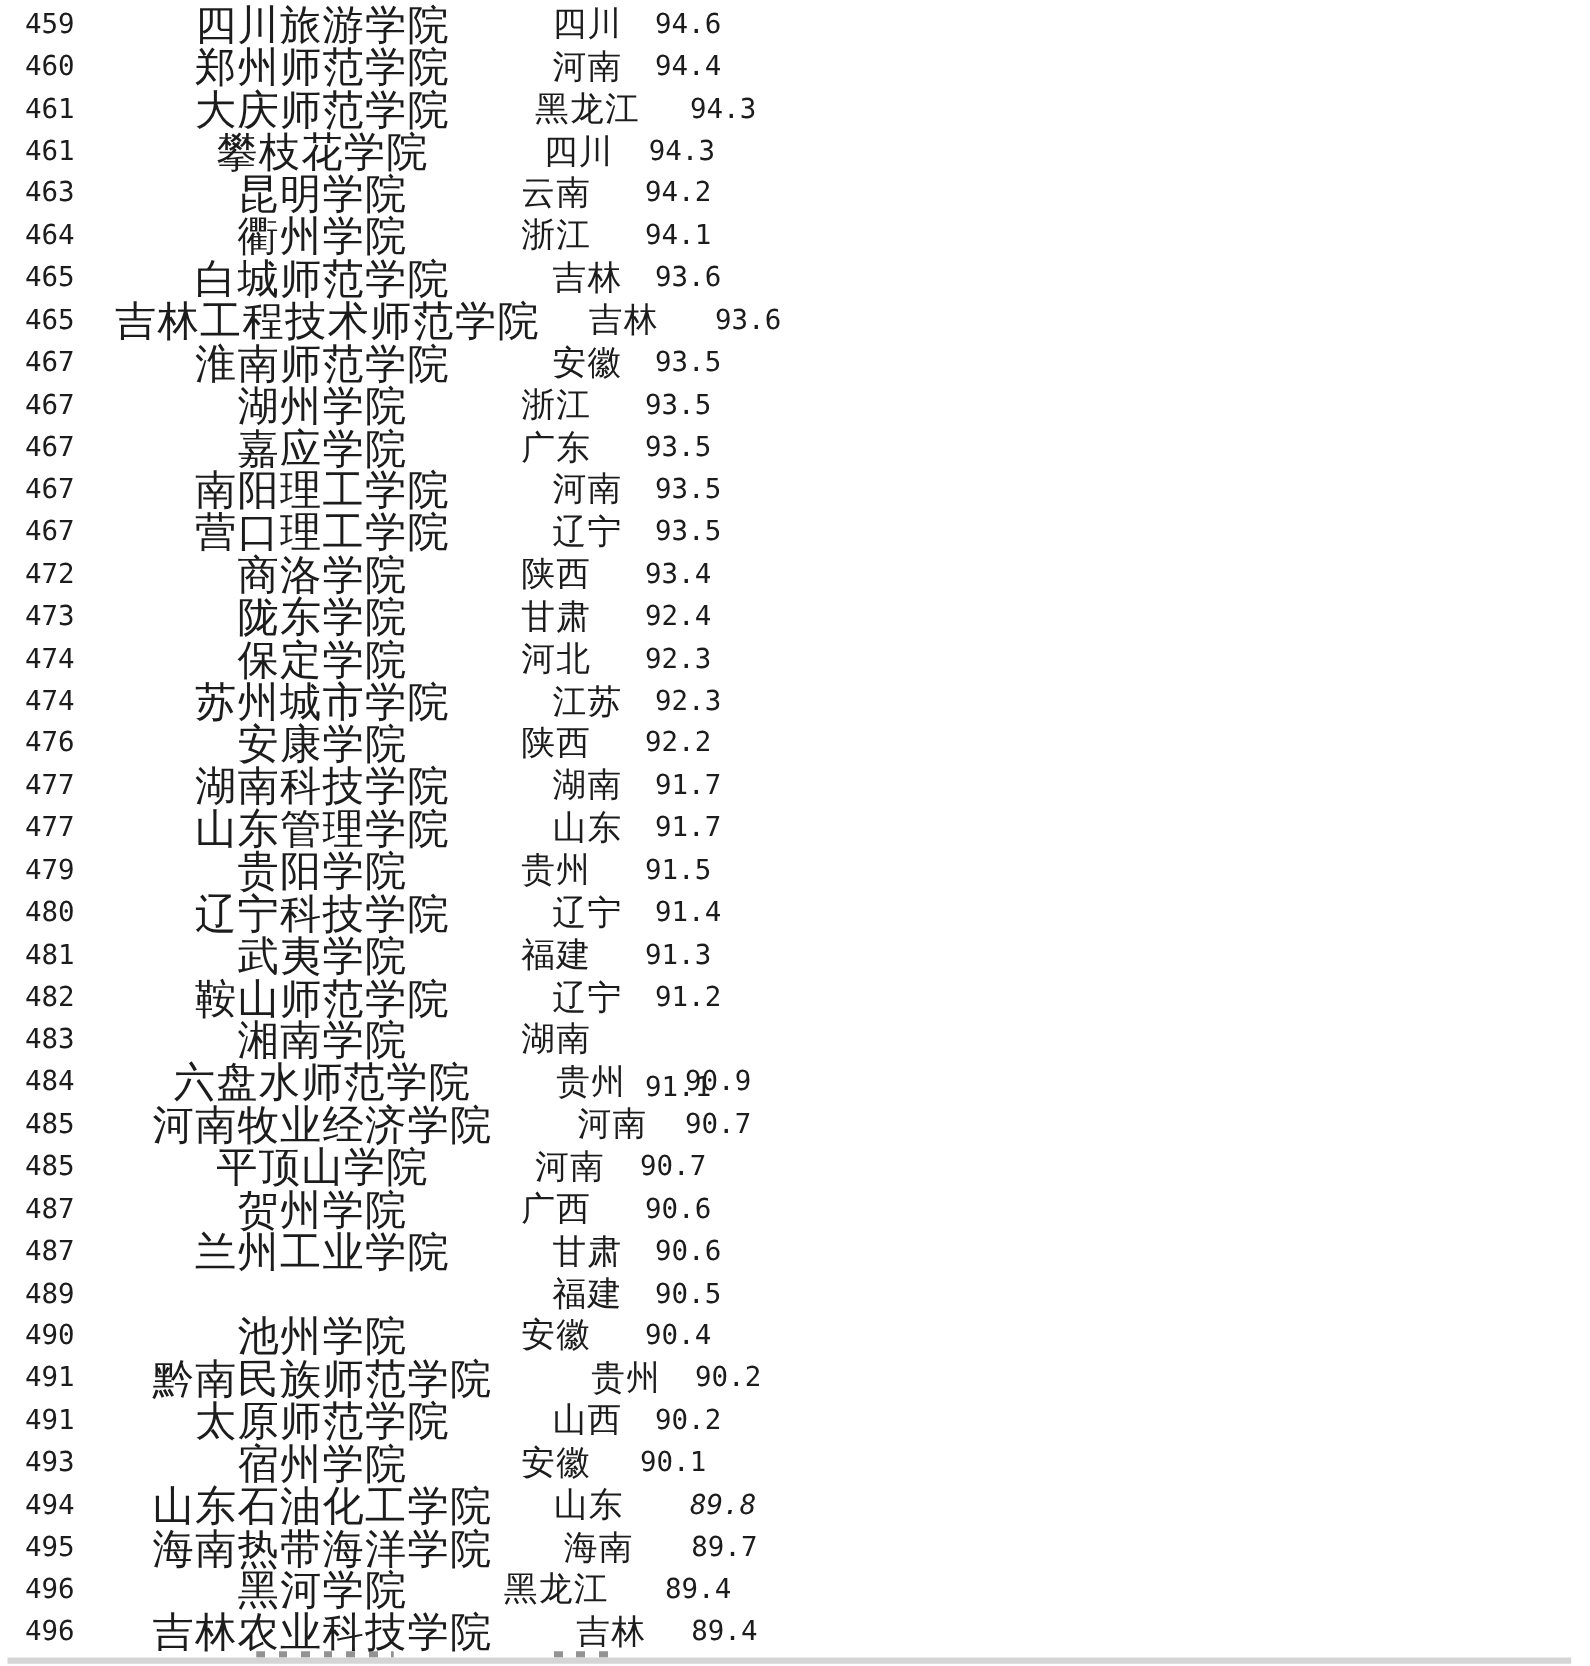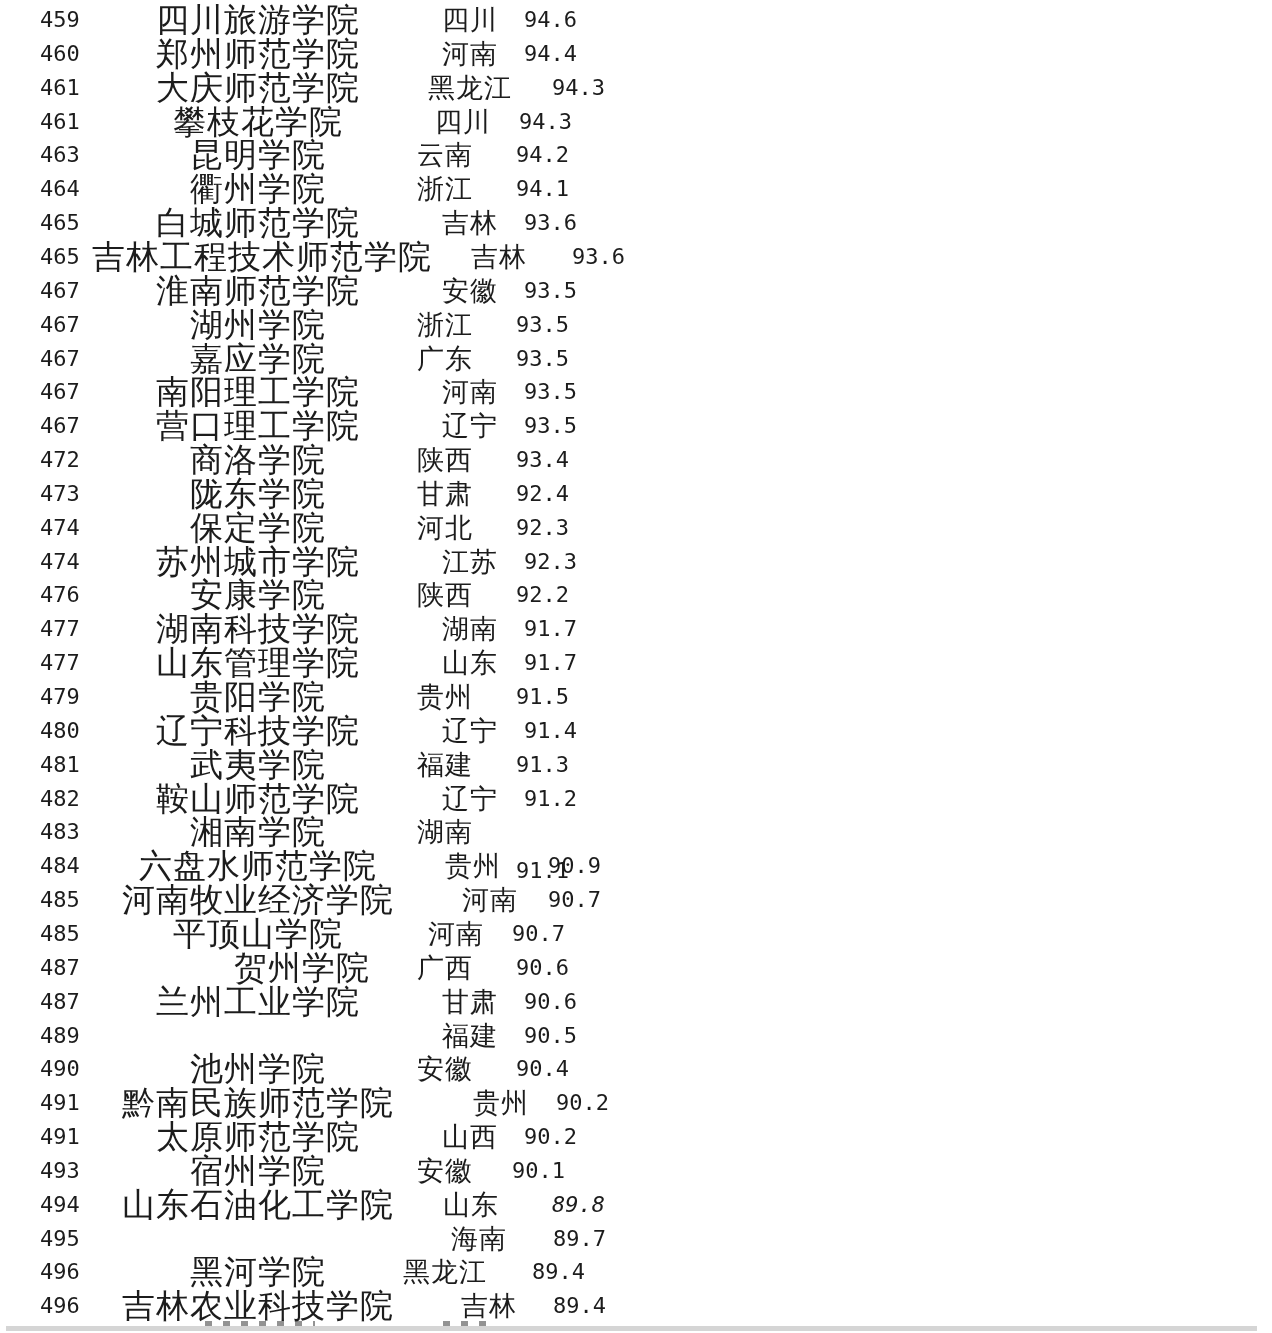--- a/index.html
+++ b/index.html
@@ -18,21 +18,21 @@
     height:34px;
   }
   .row span{
     position:absolute;
     top:0;
     line-height:34px;
     white-space:pre;
     color:#1c1c1c;
   }
   .rank{
-    left:40px;
+    left:20px;
     font-family:"DejaVu Sans Mono", monospace;
     font-size:22px;
   }
   .name{
     left:0;
     text-align:center;
     font-size:33px;
     letter-spacing:1px;
   }
   .prov{
@@ -227,21 +227,21 @@
         <span class="score" style="left: 548px;">90.7</span>
       </div>
       <div class="row" style="top: 916.95px;">
         <span class="rank">485</span>
         <span class="name" style="width: 516px;">平顶山学院</span>
         <span class="prov" style="left: 428px;">河南</span>
         <span class="score" style="left: 512px;">90.7</span>
       </div>
       <div class="row" style="top: 950.8px;">
         <span class="rank">487</span>
-        <span class="name" style="width: 516px; margin-left: 44px;">贺州学院</span>
+        <span class="name" style="width: 516px;">贺州学院</span>
         <span class="prov" style="left: 417px;">广西</span>
         <span class="score" style="left: 516px;">90.6</span>
       </div>
       <div class="row" style="top: 984.65px;">
         <span class="rank">487</span>
         <span class="name" style="width: 516px;">兰州工业学院</span>
         <span class="prov" style="left: 442px;">甘肃</span>
         <span class="score" style="left: 524px;">90.6</span>
       </div>
       <div class="row" style="top: 1018.5px;">
@@ -274,20 +274,21 @@
         <span class="score" style="left: 512px;">90.1</span>
       </div>
       <div class="row" style="top: 1187.75px;">
         <span class="rank">494</span>
         <span class="name" style="width: 516px;">山东石油化工学院</span>
         <span class="prov" style="left: 443px;">山东</span>
         <span class="score" style="left: 552px; font-style: italic;">89.8</span>
       </div>
       <div class="row" style="top: 1221.6px;">
         <span class="rank">495</span>
+        <span class="name" style="width: 516px;">海南热带海洋学院</span>
         <span class="prov" style="left: 451px;">海南</span>
         <span class="score" style="left: 553px;">89.7</span>
       </div>
       <div class="row" style="top: 1255.45px;">
         <span class="rank">496</span>
         <span class="name" style="width: 516px;">黑河学院</span>
         <span class="prov" style="left: 403px;">黑龙江</span>
         <span class="score" style="left: 532px;">89.4</span>
       </div>
       <div class="row" style="top: 1289.3px;">

